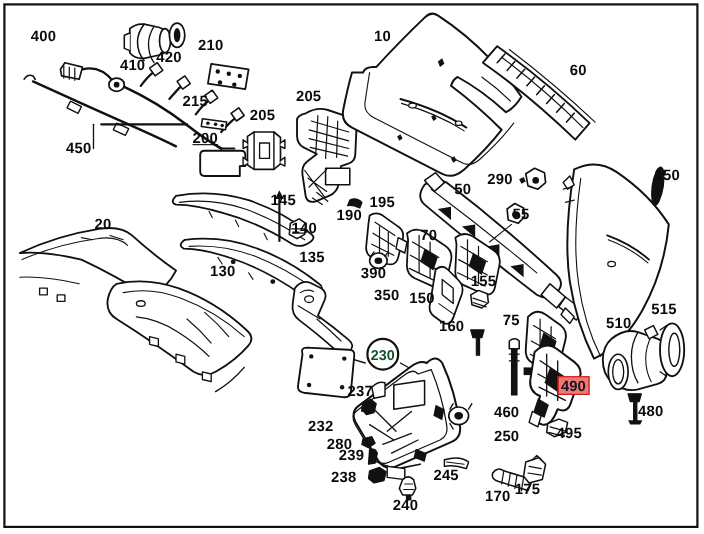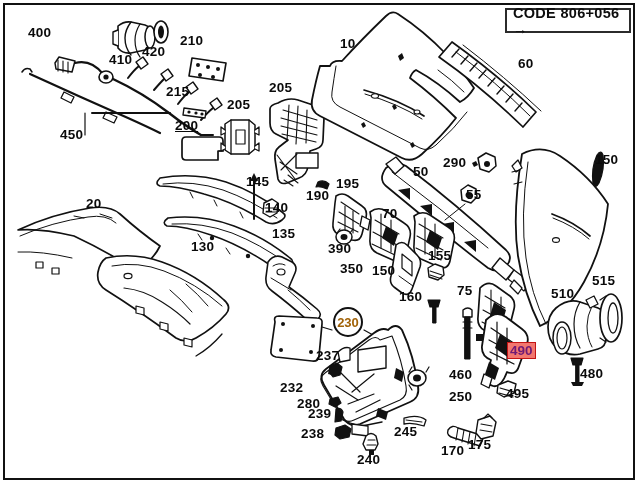--- a/index.html
+++ b/index.html
@@ -4,23 +4,23 @@
 <style>
   html,body{margin:0;padding:0;background:#ffffff;}
   body{font-family:"Liberation Sans",sans-serif;}
   #page{position:relative;width:640px;height:485px;background:#ffffff;overflow:hidden;}
   #frame{position:absolute;left:3px;top:3px;width:632px;height:477px;border:2px solid #111;box-sizing:border-box;background:#fff;}
   #canvas{position:absolute;left:0;top:0;width:640px;height:485px;}
   .lbl{position:absolute;font-family:"Liberation Sans",sans-serif;font-weight:700;color:#0a0a0a;
        font-size:13.5px;line-height:1;white-space:nowrap;letter-spacing:.2px;}
   .lbl-circ{position:absolute;width:30px;height:30px;border:2px solid #111;border-radius:50%;
        background:#fff;display:flex;align-items:center;justify-content:center;
-       font-weight:700;font-size:13px;color:#a16207;box-sizing:border-box;}
+       font-weight:700;font-size:13px;color:#14532d;box-sizing:border-box;}
   .lbl-hi{position:absolute;font-weight:700;font-size:13.5px;line-height:1;white-space:nowrap;
-       color:#701a75;background:#f2776f;border:1px solid #c41414;padding:1px 2px 0 2px;}
+       color:#0f172a;background:#f2776f;border:1px solid #c41414;padding:1px 2px 0 2px;}
   #codebox{position:absolute;display:flex;align-items:center;justify-content:center;
        border:2px solid #2b2b2b;background:#fff;box-sizing:border-box;
        font-weight:700;font-size:14.5px;color:#0d0d0d;letter-spacing:.3px;padding:0 6px;}
 </style>
 </head>
 <body>
 
 <div id="page">
   <div id="frame"></div>
 
@@ -384,35 +384,32 @@
 
       <g>
         <path d="M478 420 l12 -4 6 6 -3 14 -12 3 -5 -6 z" fill="#fff" stroke-width="1.4"></path>
         <path d="M481 424 l11 2 M480 430 l12 2" stroke-width="1.1"></path>
         <path d="M484 418 l4 -4 4 4" stroke-width="1.1"></path>
       </g>
 
     </g>
   </svg>
 
-  <div id="codebox" style="left:505px;top:8px;width:126px;height:25px;">
-    <span>CODE 806+056 →</span>
-  </div>
 
   <div id="labels">
       <div class="lbl" style="left: 28px; top: 26px;">400</div>
       <div class="lbl" style="left: 109px; top: 53px;">410</div>
       <div class="lbl" style="left: 142px; top: 45px;">420</div>
       <div class="lbl" style="left: 60px; top: 128px; text-align: center;">450</div>
       <div class="lbl" style="left: 180px; top: 34px;">210</div>
       <div class="lbl" style="left: 166px; top: 85px;">215</div>
       <div class="lbl" style="left: 175px; top: 119px; text-decoration: underline;">200</div>
       <div class="lbl" style="left: 227px; top: 98px;">205</div>
       <div class="lbl" style="left: 269px; top: 81px;">205</div>
-      <div class="lbl" style="left: 340px; top: 37px;">10</div>
+      <div class="lbl" style="left: 340px; top: 26px;">10</div>
       <div class="lbl" style="left: 518px; top: 57px;">60</div>
       <div class="lbl" style="left: 595px; top: 153px;">150</div>
       <div class="lbl" style="left: 443px; top: 156px;">290</div>
       <div class="lbl" style="left: 413px; top: 165px;">50</div>
       <div class="lbl" style="left: 466px; top: 188px;">55</div>
       <div class="lbl" style="left: 73px; top: 197px; margin-left: 13px;">20</div>
       <div class="lbl" style="left: 246px; top: 175px;">145</div>
       <div class="lbl" style="left: 336px; top: 177px;">195</div>
       <div class="lbl" style="left: 306px; top: 189px;">190</div>
       <div class="lbl" style="left: 265px; top: 201px;">140</div>

